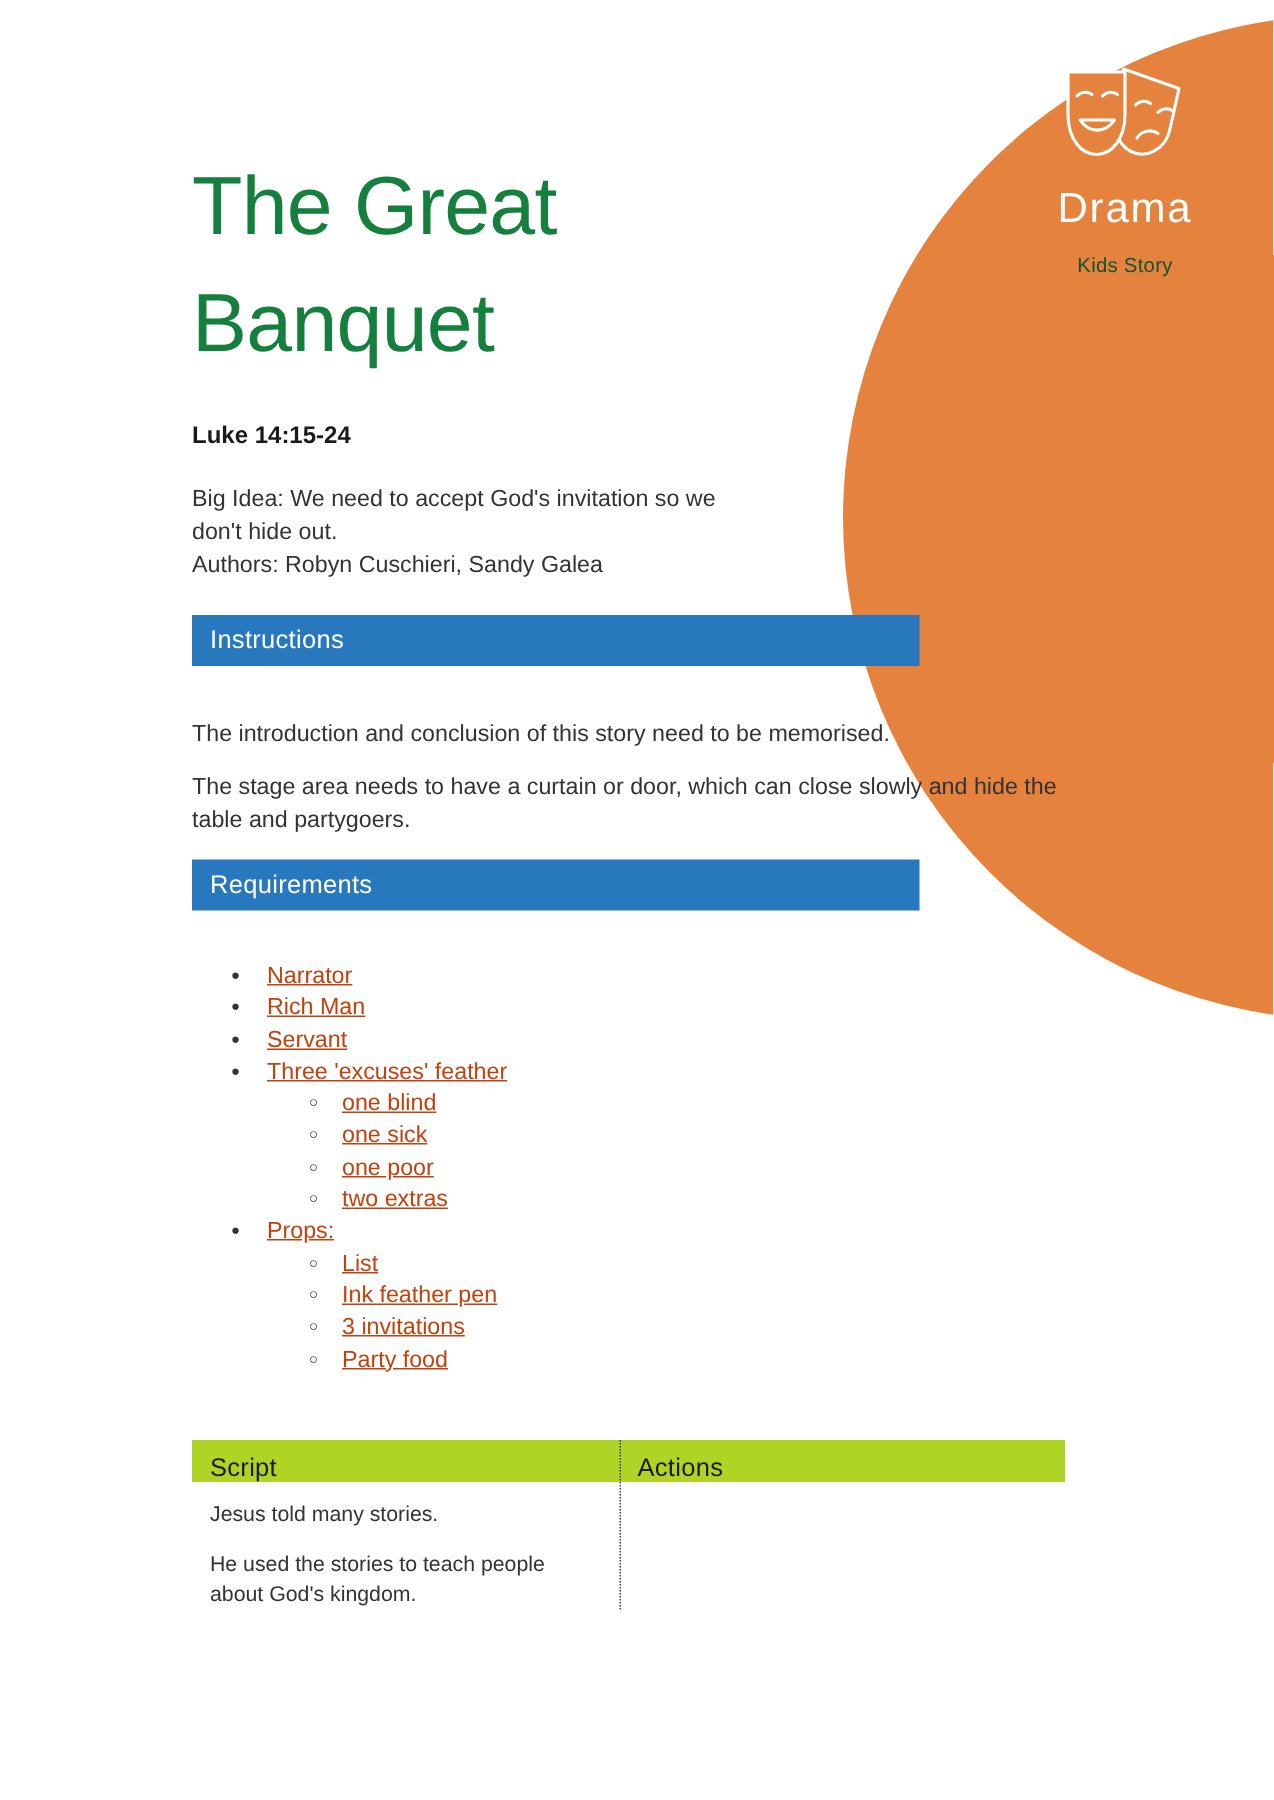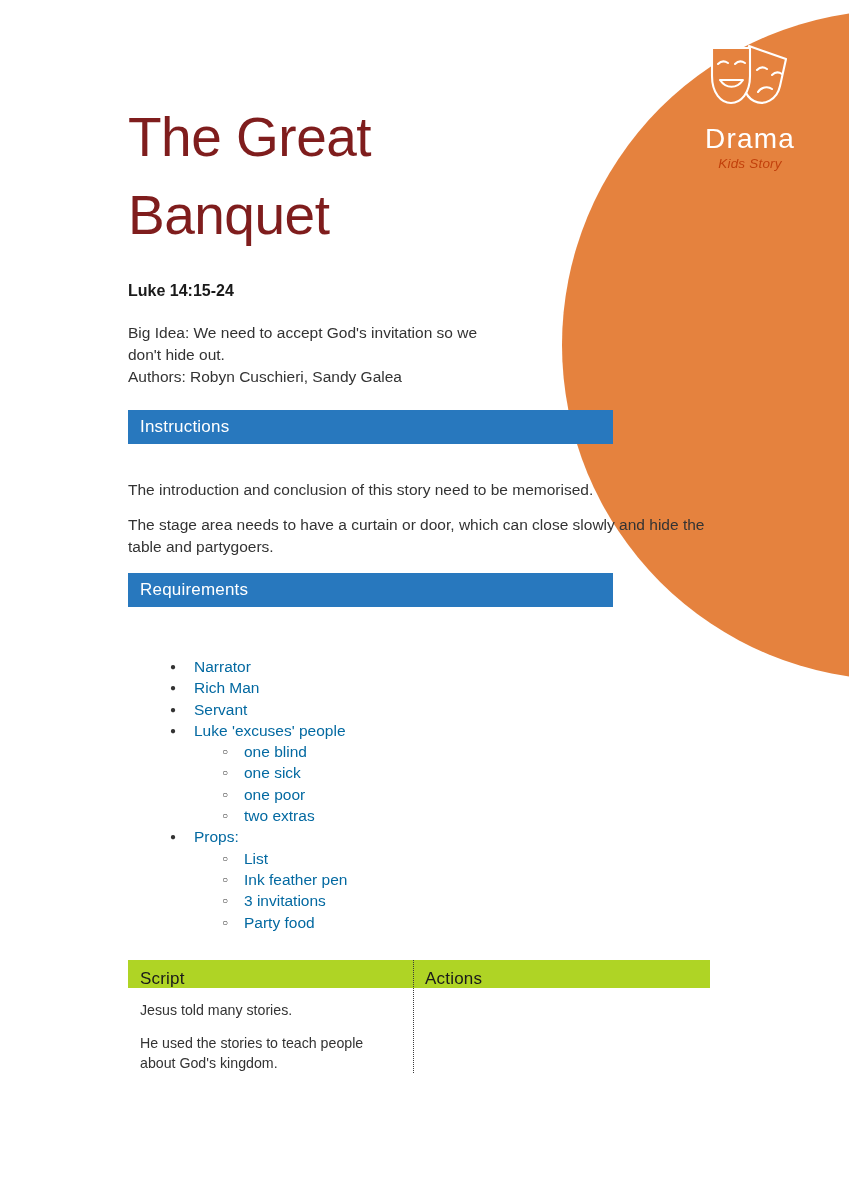--- a/index.html
+++ b/index.html
@@ -49,41 +49,40 @@
   .brand-name {
     font-size: 28px;
     letter-spacing: 1.2px;
     line-height: 1.05;
     margin-top: 8px;
     font-weight: 400;
     color: #ffffff;
   }
   .brand-sub {
     font-size: 13.5px;
-    margin-top: 3px;
+    margin-top: 16px;
     letter-spacing: .2px;
-    color: #c2410c;
-    font-style: italic;
+    color: #14532d;
   }
 
   
   .content {
     position: relative;
     z-index: 3;
   }
   .doc-title {
     position: absolute;
     left: 128px;
     top: 98px;
     width: 420px;
     font-size: 55px;
     line-height: 1.42;
     font-weight: 400;
     letter-spacing: -0.5px;
-    color: #7f1d1d;
+    color: #15803d;
     margin: 0;
   }
   .doc-ref {
     position: absolute;
     left: 128px;
     top: 282px;
     font-size: 16px;
     font-weight: bold;
     color: #1a1a1a;
   }
@@ -126,25 +125,26 @@
   }
   #para-1 { top: 479px; }
   #para-2 { top: 514px; }
 
   
   .req-list {
     position: absolute;
     left: 128px;
     top: 640px;
     width: 580px;
-    margin: 16px;
+    margin: 0;
     padding: 0;
     list-style: none;
     font-size: 15.5px;
-    color: #0369a1;
+    color: #c2410c;
+    text-decoration: underline;
   }
   .req-list li.lvl1 {
     position: relative;
     padding-left: 50px;
     line-height: 21.3px;
   }
   .req-list li.lvl1::before {
     content: "\25CF";
     position: absolute;
     left: 26px;
@@ -259,21 +259,21 @@
     <div class="bar" id="bar-instructions">Instructions</div>
     <div class="para" id="para-1">The introduction and conclusion of this story need to be memorised.</div>
     <div class="para" id="para-2">The stage area needs to have a curtain or door, which can close slowly and hide the table and partygoers.</div>
 
     <div class="bar" id="bar-requirements">Requirements</div>
 
     <ul class="req-list" id="requirements-list">
         <li class="lvl1">Narrator</li>
         <li class="lvl1">Rich Man</li>
         <li class="lvl1">Servant</li>
-        <li class="lvl1">Luke 'excuses' people</li>
+        <li class="lvl1">Three 'excuses' feather</li>
         <li class="lvl2">one blind</li>
         <li class="lvl2">one sick</li>
         <li class="lvl2">one poor</li>
         <li class="lvl2">two extras</li>
         <li class="lvl1">Props:</li>
         <li class="lvl2">List</li>
         <li class="lvl2">Ink feather pen</li>
         <li class="lvl2">3 invitations</li>
         <li class="lvl2">Party food</li>
       </ul>

